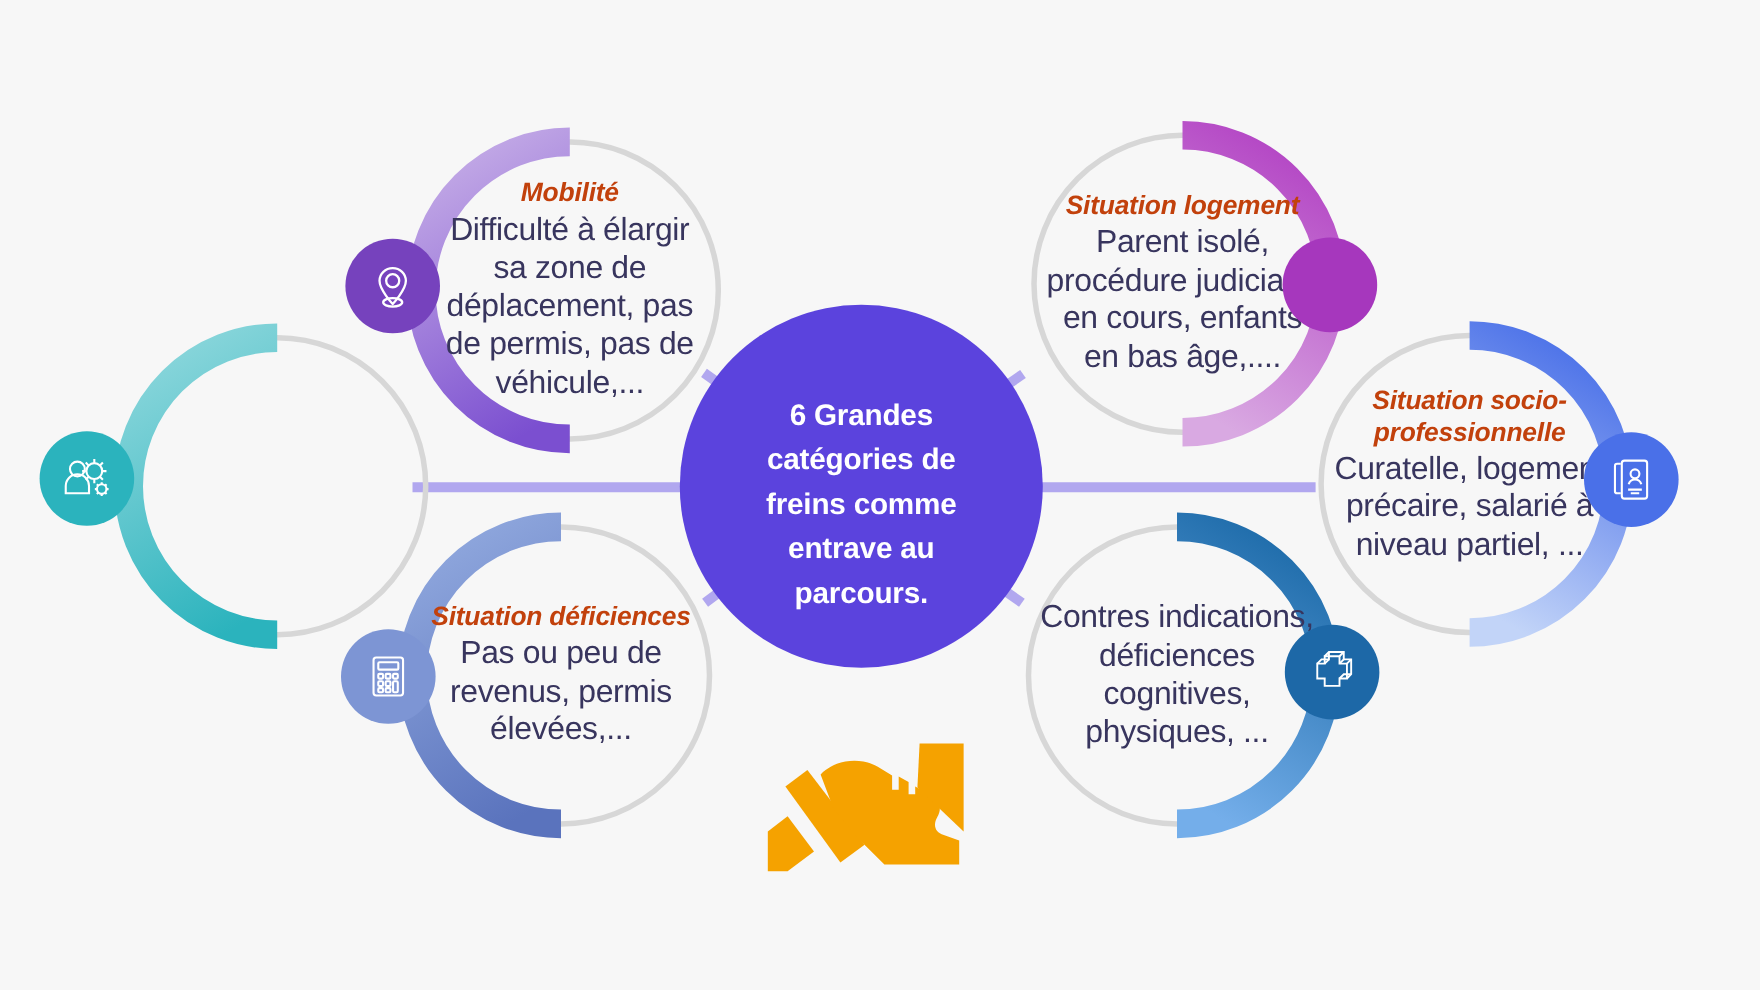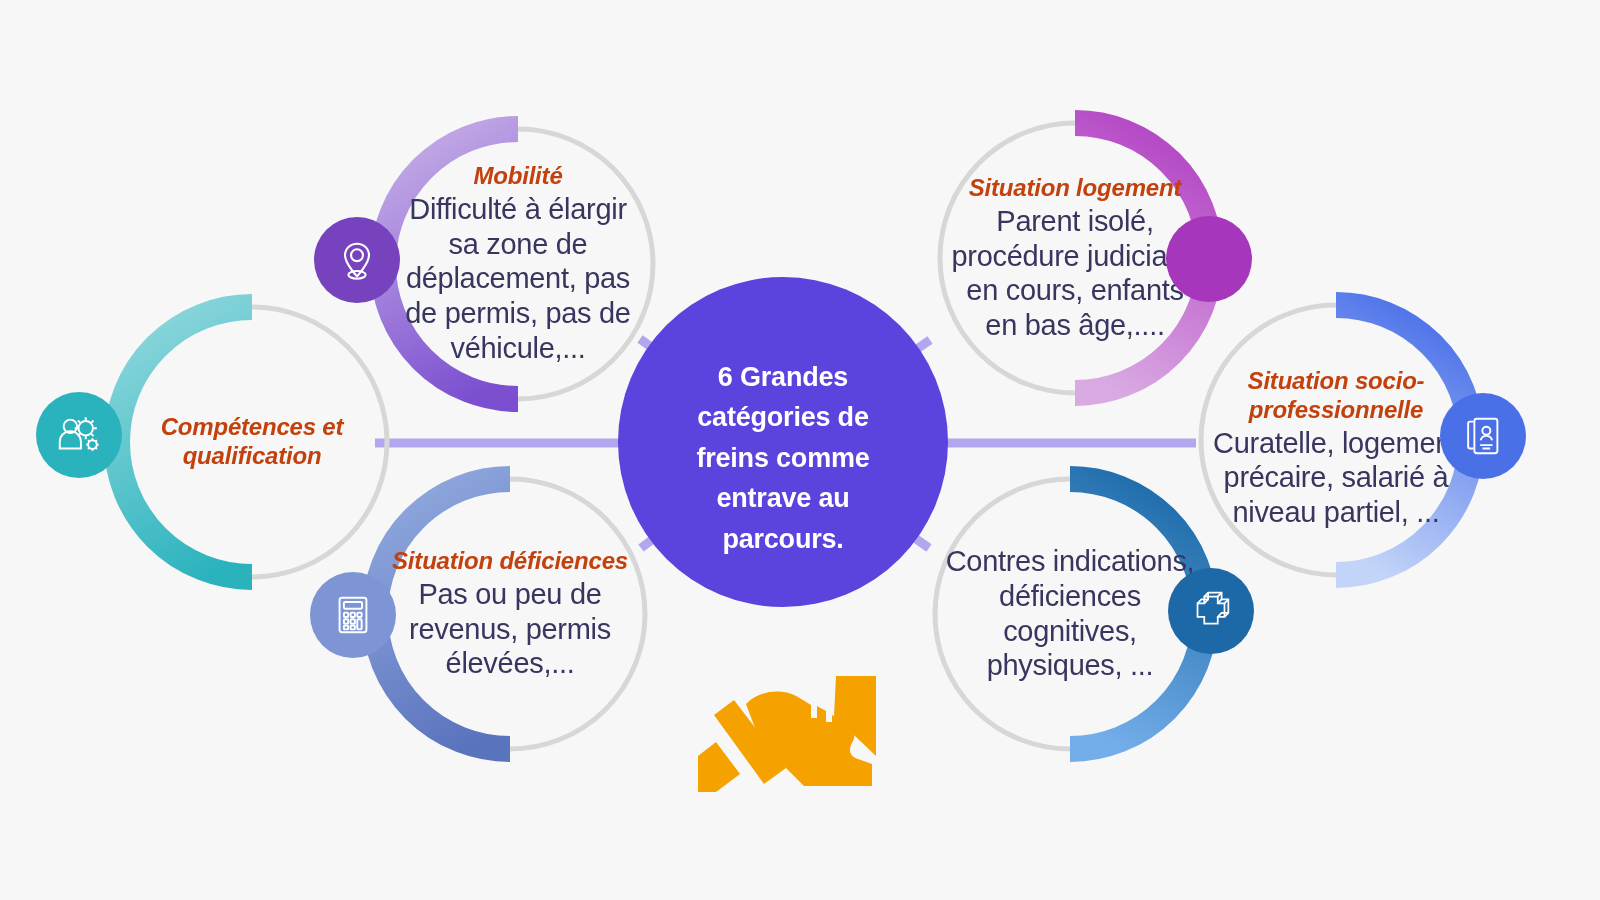--- a/index.html
+++ b/index.html
@@ -95,21 +95,21 @@
     top: 660px;
     width: 200px;
     height: 140px;
     z-index: 4;
   }
   
   #node-mobilite     { left: 378px; top: 124px; }
   #node-competences  { left: 112px; top: 302px; }
   #node-financiere   { left: 370px; top: 474px; }
   #node-familiale    { left: 935px; top: 118px; }
-  #node-socio        { left: 1196px; top: 308px; }
+  #node-socio        { left: 1196px; top: 292px; }
   #node-sante        { left: 930px; top: 474px; }
   #badge-mobilite    { left: 314px; top: 217px; }
   #badge-competences { left: 36px; top: 392px; }
   #badge-financiere  { left: 310px; top: 572px; }
   #badge-familiale   { left: 1166px; top: 216px; }
   #badge-socio       { left: 1440px; top: 393px; }
   #badge-sante       { left: 1168px; top: 568px; }
 </style>
 </head>
 <body>
@@ -185,21 +185,20 @@
   <div class="icon-badge" id="badge-mobilite" style="background:#7642bd">
     <svg width="46" height="46" viewBox="0 0 48 48" fill="none" stroke="#ffffff" stroke-width="2.2">
       <path d="M24 7c-7 0-12.5 5.4-12.5 12.1 0 8.6 12.5 22 12.5 22s12.5-13.4 12.5-22C36.5 12.4 31 7 24 7z"></path>
       <circle cx="24" cy="19" r="6.2"></circle>
       <ellipse cx="24" cy="39.5" rx="9" ry="4"></ellipse>
     </svg>
   </div>
 
   <div class="node" id="node-competences">
     <div class="node-text">
-      <span class="node-title">Compétences et qualification</span>
     </div>
   </div>
   <div class="icon-badge" id="badge-competences" style="background:#2bb3bd">
     <svg width="50" height="50" viewBox="0 0 52 52" fill="none" stroke="#ffffff" stroke-width="2">
       <circle cx="17" cy="17" r="7"></circle>
       <path d="M6 40v-7a11 11 0 0 1 11-11h0a11 11 0 0 1 11 11v7z"></path>
       <circle cx="33" cy="19" r="7.5"></circle>
       <path d="M33 7.5v3.5M33 27v3.5M21.5 19h3.5M41 19h3.5M24.9 10.9l2.5 2.5M38.6 24.6l2.5 2.5M24.9 27.1l2.5-2.5M38.6 13.4l2.5-2.5"></path>
       <circle cx="40" cy="36" r="4.5"></circle>
       <path d="M40 29.5v2.2M40 40.3v2.2M33.5 36h2.2M44.3 36h2.2M35.4 31.4l1.6 1.6M43 39l1.6 1.6M35.4 40.6l1.6-1.6M43 33l1.6-1.6"></path>

